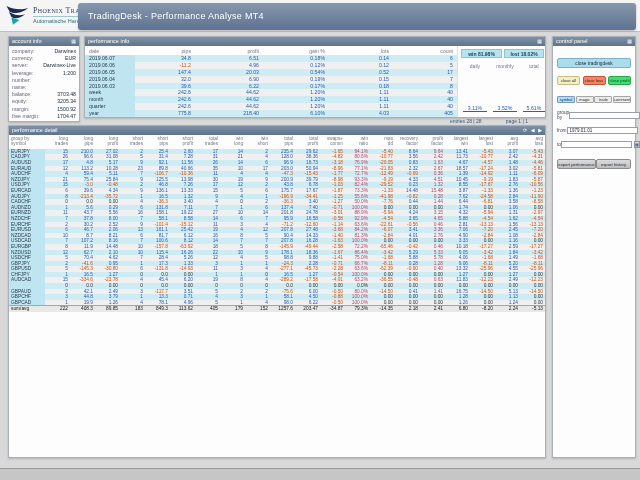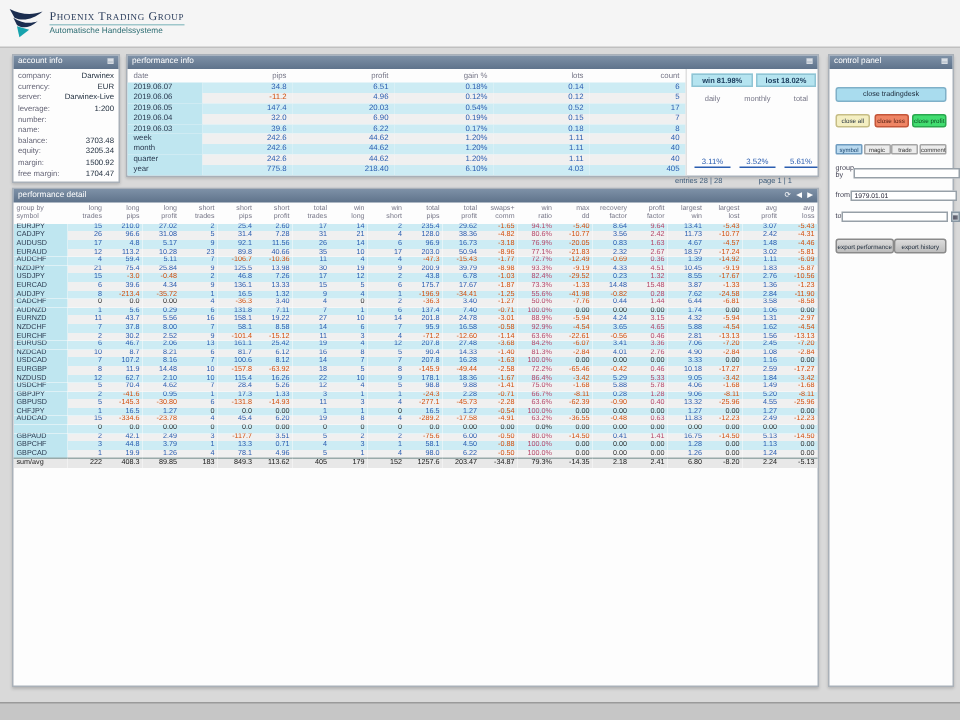--- a/index.html
+++ b/index.html
@@ -98,20 +98,21 @@
 <div class="topband">
   <svg class="logo" viewBox="0 0 32 32">
     <path d="M3 5 C13 10 22 10 30 7 C22 14 13 15 7 12 Z" fill="#1b2d4f"></path>
     <path d="M6 12 C14 17 20 17 26 15 C19 21 13 21 9 18 Z" fill="#1b2d4f"></path>
     <path d="M9 19 L19 22 L11 28 Z" fill="#17a3ad"></path>
   </svg>
   <div class="logo-text">
     <div class="logo-title">Phoenix Trading Group</div>
     <div class="logo-sub">Automatische Handelssysteme</div>
   </div>
+  <div class="apptitle">TradingDesk  -  Performance Analyse MT4</div>
 </div>
 
 <div class="panel" id="account">
   <div class="ptitle">
     <span>account info</span>
     <span class="pticons"><span>▦</span></span>
   </div>
   <div class="acc-body">
       <div class="acc-row">
         <span class="lab">company:</span>

